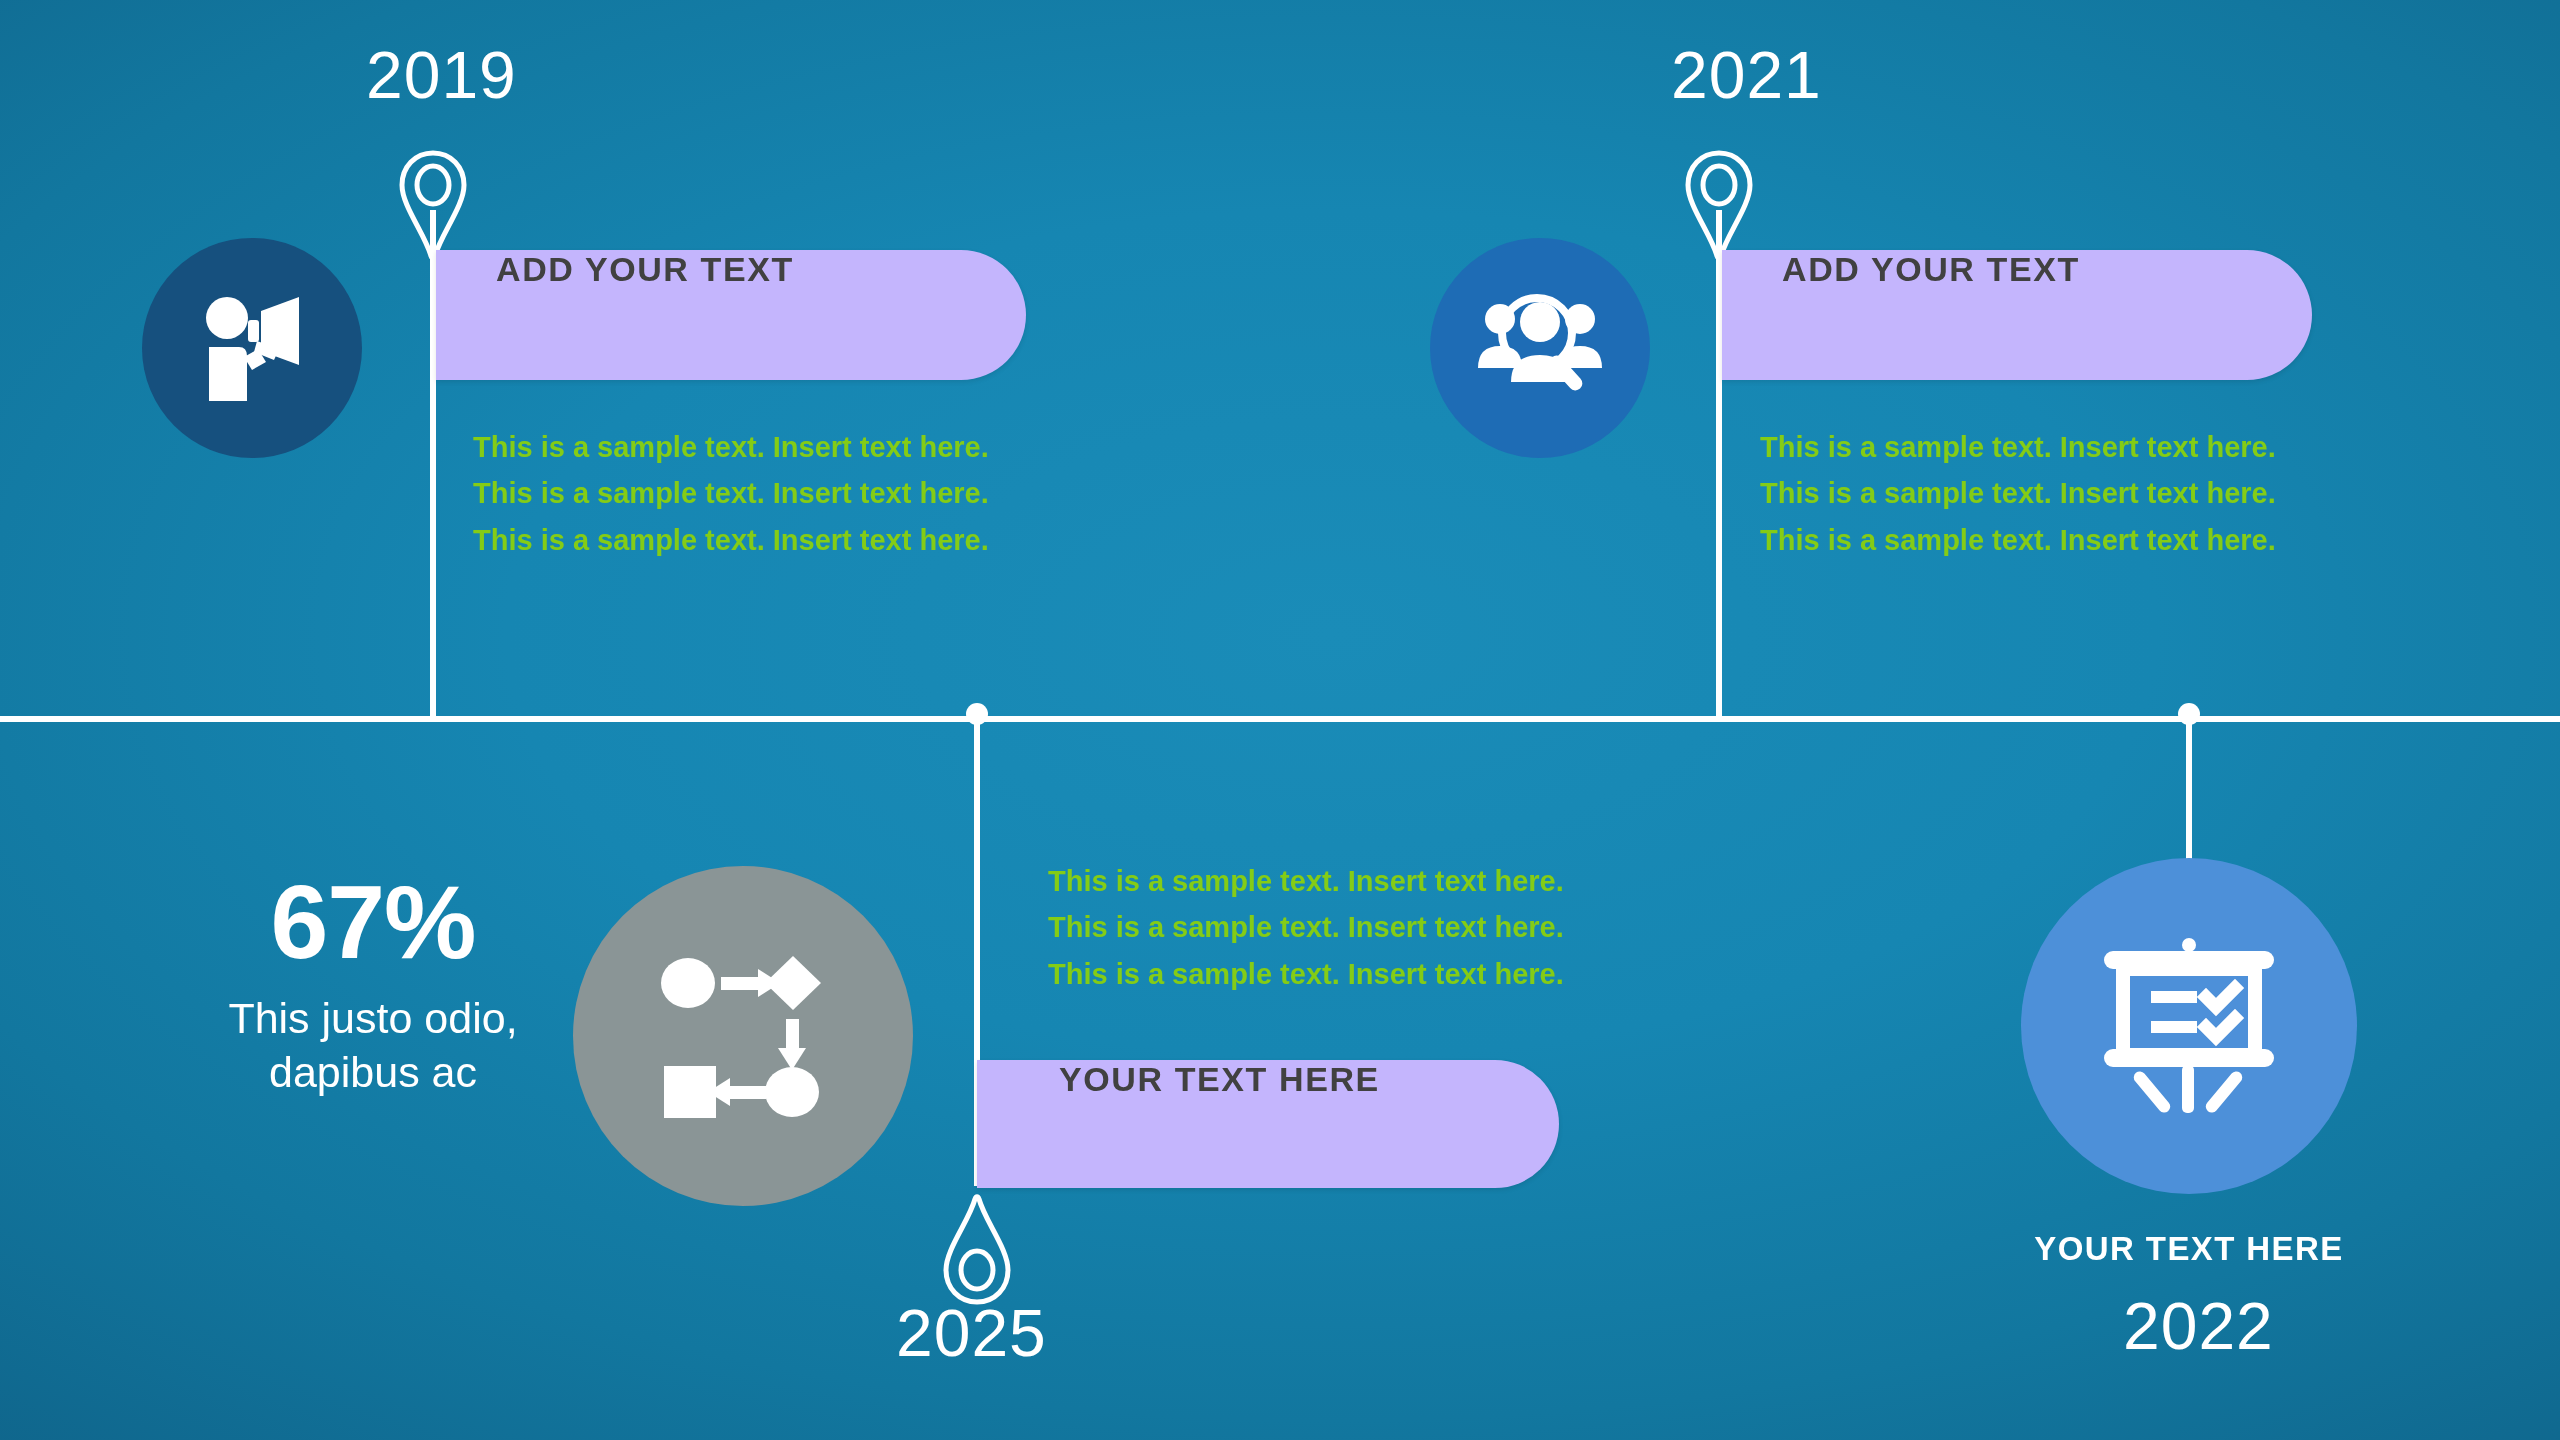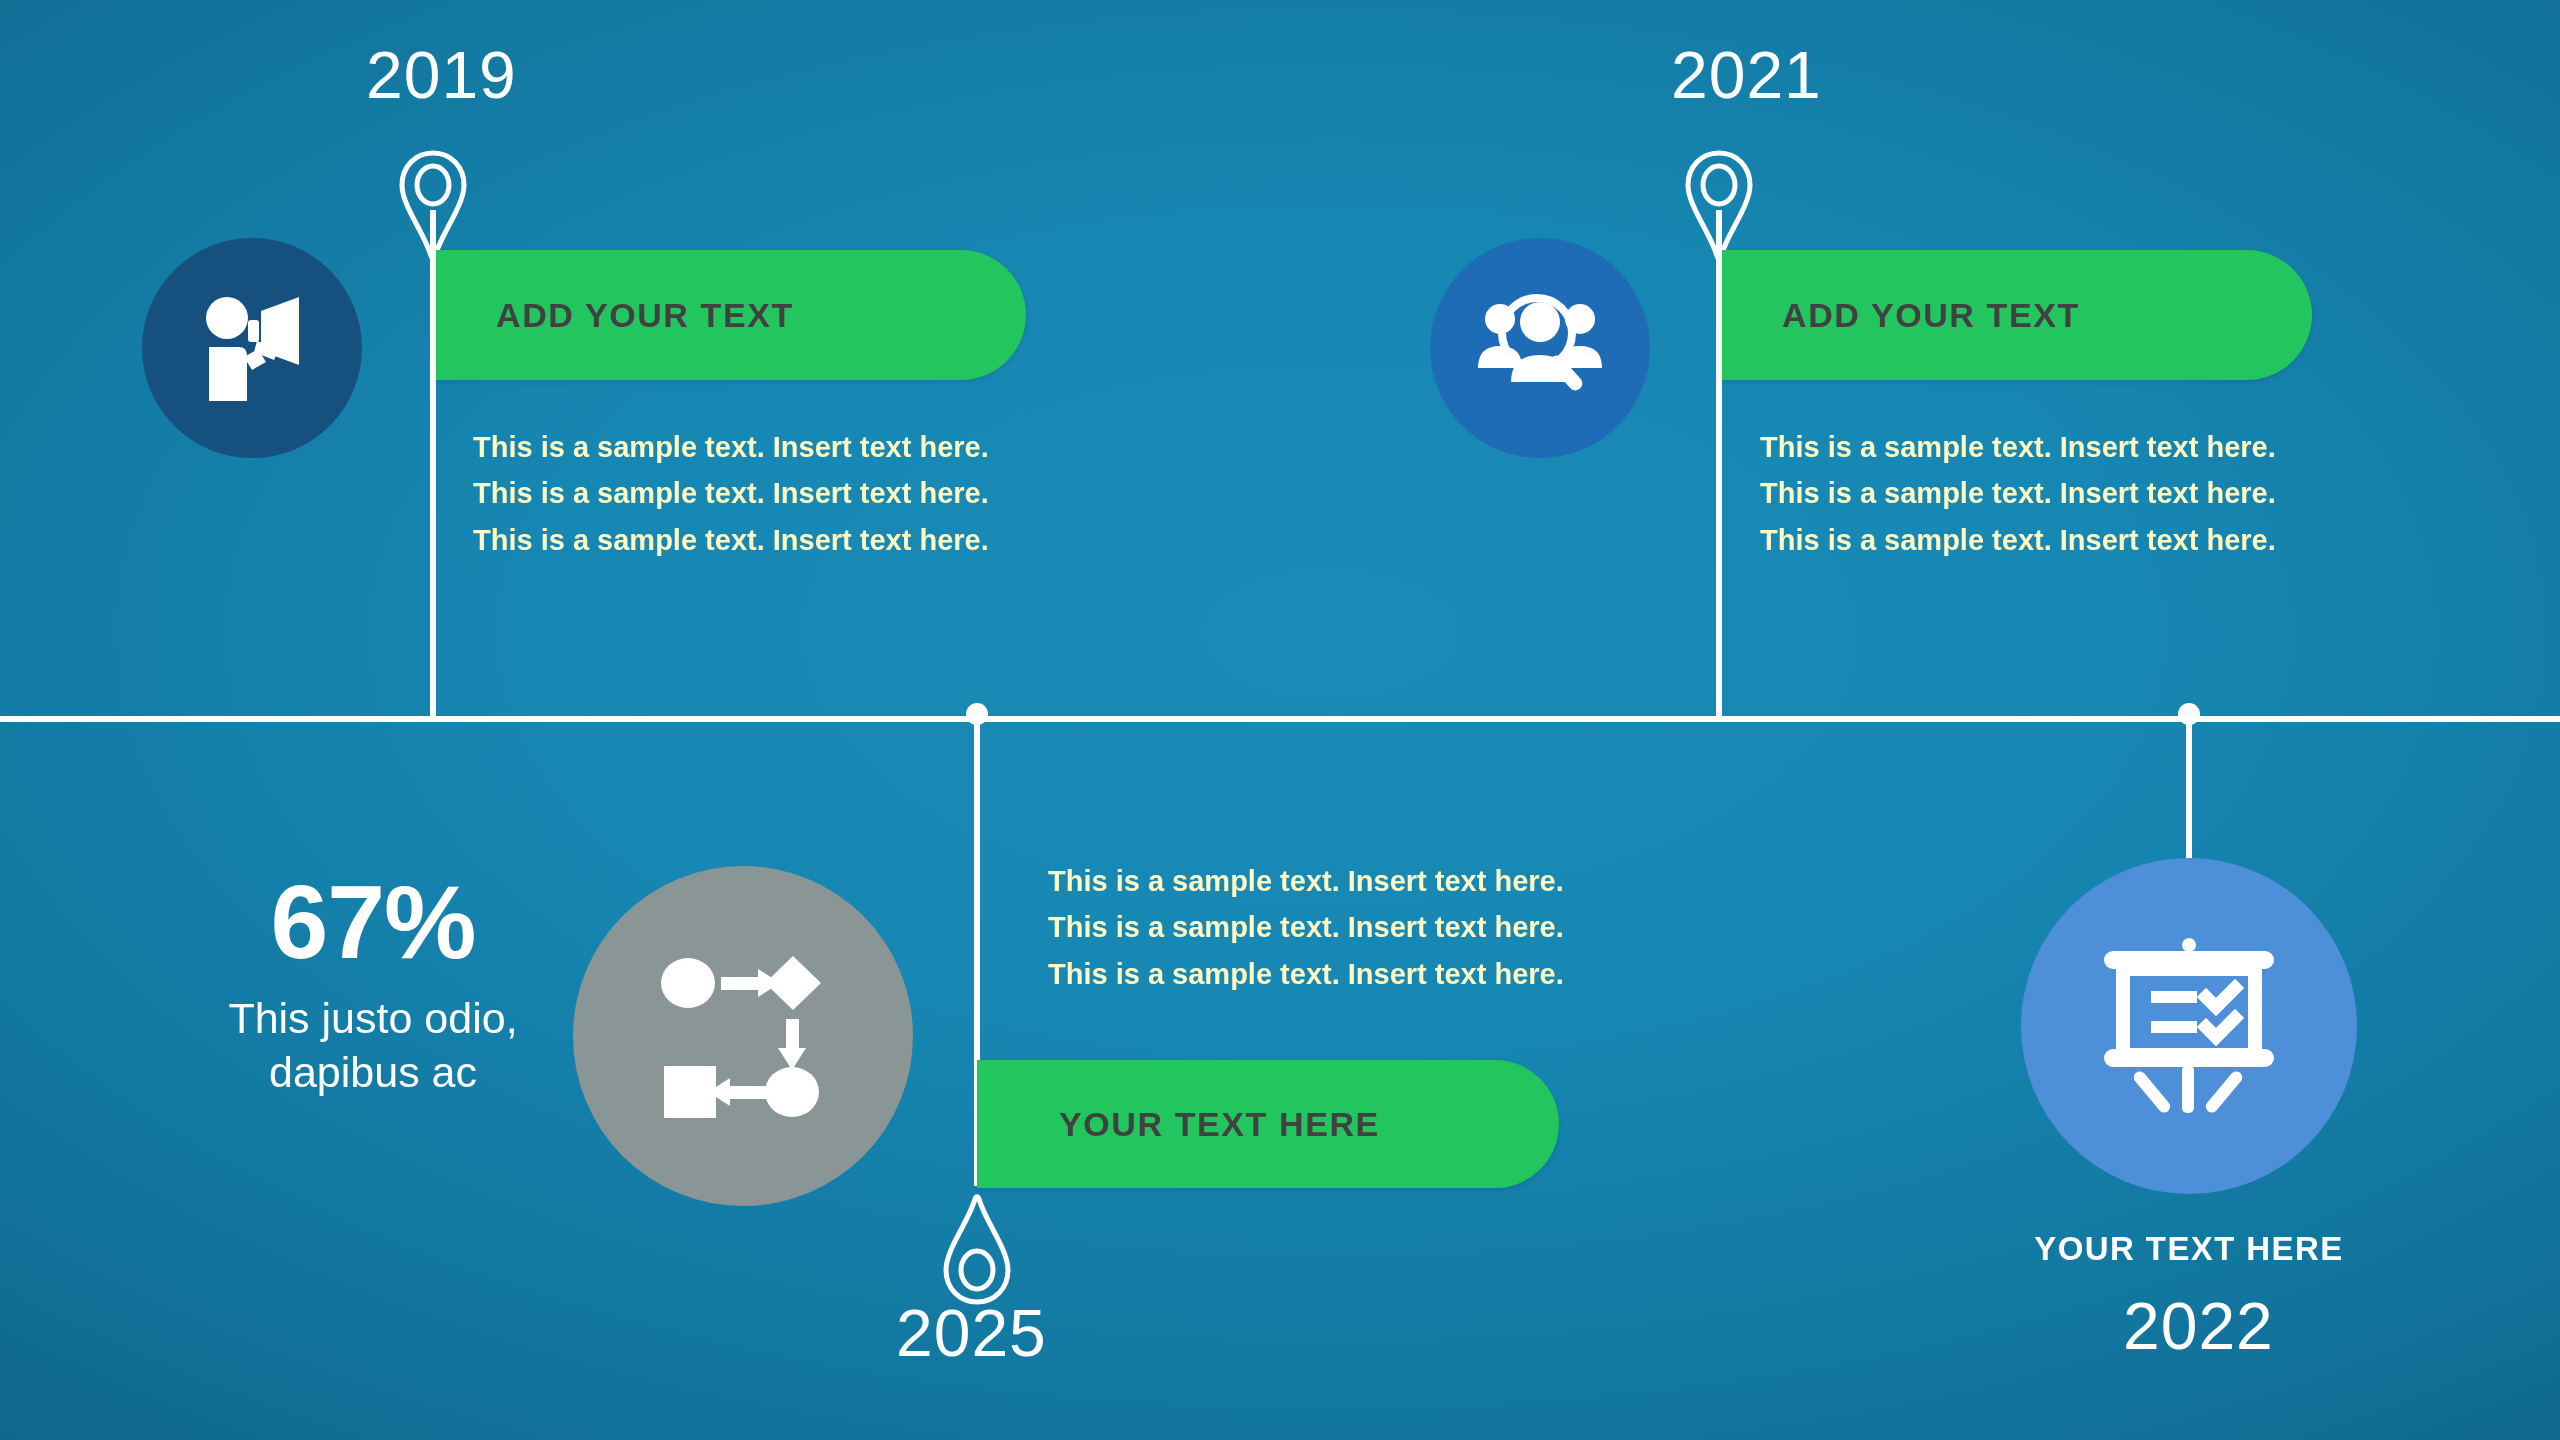--- a/index.html
+++ b/index.html
@@ -53,34 +53,34 @@
   
   .icon-circle {
     position:absolute; border-radius:50%;
     display:flex; align-items:center; justify-content:center;
   }
   .icon-circle svg { display:block; }
 
   
   .pill {
     position:absolute;
-    background:#22c55e;
+    background:#c4b5fd;
     border-radius:0 90px 90px 0;
-    display:flex; align-items:center;
+    display:flex; 
     box-shadow:0 2px 5px rgba(0,0,0,0.10);
   }
   .pill-text {
     font-size:34px; font-weight:bold; color:#414141;
     letter-spacing:1.6px; white-space:nowrap;
   }
 
   
   .body-text {
     position:absolute;
-    color:#fef9c3; font-size:29px; font-weight:bold;
+    color:#84cc16; font-size:29px; font-weight:bold;
     line-height:1.60; white-space:nowrap;
   }
 
   
   #stat-block { position:absolute; text-align:center; }
   #stat-value {
     color:#ffffff; font-size:104px; font-weight:bold;
     line-height:1; letter-spacing:-1px;
   }
   #stat-caption {

